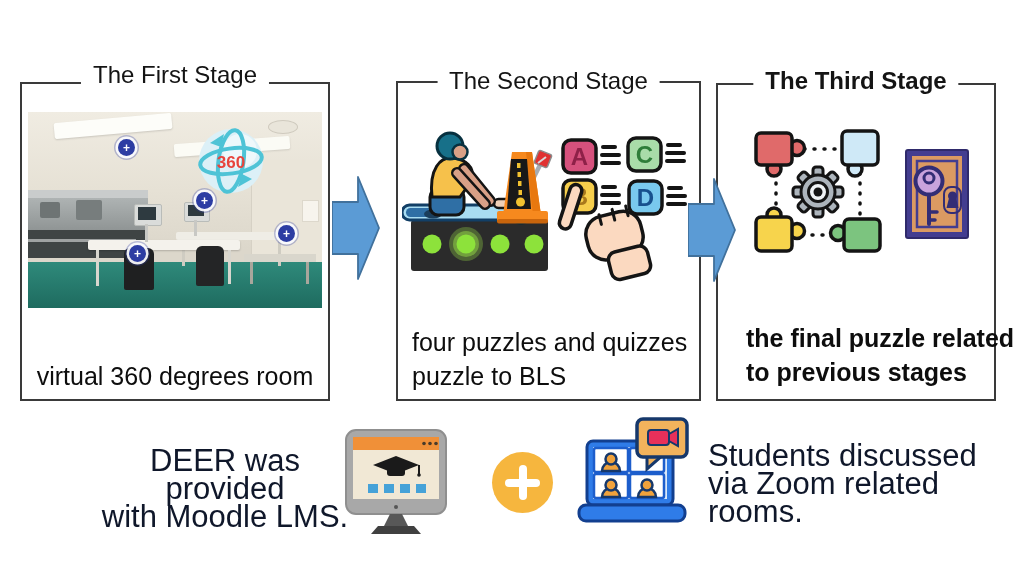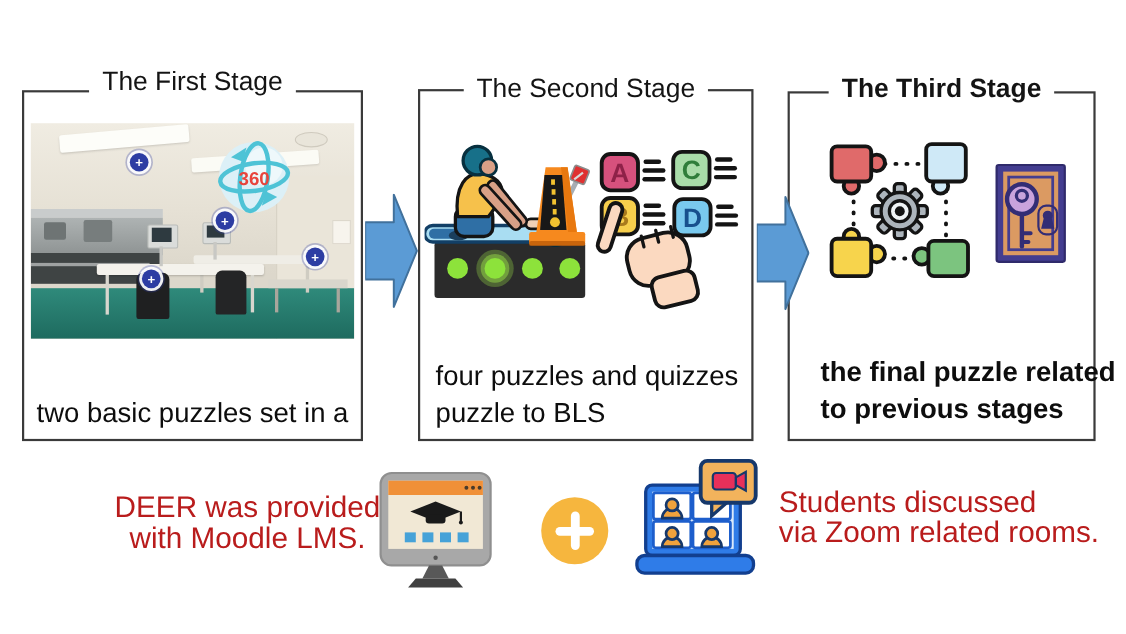--- a/index.html
+++ b/index.html
@@ -1,20 +1,20 @@
 <!DOCTYPE html>
 <html><head>
 <meta charset="utf-8">
 <style>
   html,body{margin:0;padding:0;background:#fff;}
   #canvas{position:relative;width:1024px;height:576px;background:#ffffff;overflow:hidden;
           font-family:"Liberation Sans",sans-serif;color:#111;}
   .stage-box{position:absolute;border:2px solid #3a3a3a;background:#fff;}
   #stage1{left:20px;top:82px;width:306px;height:315px;}
-  #stage2{left:380px;top:81px;width:301px;height:316px;}
+  #stage2{left:396px;top:81px;width:301px;height:316px;}
   #stage3{left:716px;top:83px;width:276px;height:314px;font-weight:bold;}
   .stage-title{position:absolute;left:50%;transform:translateX(-50%);background:#fff;
                padding:0 12px;font-size:24px;line-height:28px;white-space:nowrap;color:#141414;}
   #stage1 .stage-title{top:-23px;}
   #stage2 .stage-title{top:-16px;}
   #stage3 .stage-title{top:-18px;}
   .caption{position:absolute;left:0;right:0;bottom:6px;font-size:25px;line-height:34px;color:#0d0d0d;}
   .caption.center{text-align:center;}
   .caption.left{text-align:left;padding-left:14px;}
   .caption div{white-space:nowrap;}
@@ -24,21 +24,21 @@
   .p-el{position:absolute;}
   .hotspot{position:absolute;width:17px;height:17px;border-radius:50%;background:#2d3da3;
            display:flex;align-items:center;justify-content:center;color:#fff;font-size:12px;
            font-weight:bold;line-height:1;
            box-shadow:0 0 0 2.5px rgba(255,255,255,.92),0 0 0 4px rgba(45,61,163,.30);}
   
   .flow-arrow{position:absolute;}
   #arrow1{left:332px;top:176px;}
   #arrow2{left:688px;top:178px;}
   
-  .foot-text{position:absolute;font-size:27px;line-height:28px;color:#b91c1c;}
+  .foot-text{position:absolute;font-size:31px;line-height:28px;color:#0f172a;}
   #moodle-text{left:100px;top:447px;width:250px;text-align:center;}
   #students-text{left:708px;top:442px;text-align:left;}
   #plus-circle{position:absolute;left:492px;top:452px;width:61px;height:61px;border-radius:50%;
                background:#f6b63e;}
   #plus-circle .bar{position:absolute;background:#fff;border-radius:4px;}
   #plus-circle .bar.h{left:13px;top:26.5px;width:35px;height:8px;}
   #plus-circle .bar.v{left:26.5px;top:13px;width:8px;height:35px;}
   #monitor-icon{position:absolute;left:344px;top:428px;}
   #laptop-icon{position:absolute;left:571px;top:417px;}
   .stage-icons{position:absolute;}
@@ -108,21 +108,21 @@
         <circle cx="44" cy="25" r="17" fill="#ffffff" opacity="0.5"></circle>
         <ellipse cx="35" cy="35" rx="31" ry="12.5" fill="none" stroke="#4ec3d6" stroke-width="4" transform="rotate(-8 35 35)"></ellipse>
         <ellipse cx="35" cy="35" rx="12.5" ry="31" fill="none" stroke="#4ec3d6" stroke-width="4" transform="rotate(8 35 35)"></ellipse>
         <polygon points="14,17 28,8 25,21" fill="#4ec3d6"></polygon>
         <polygon points="56,53 42,61 46,48" fill="#4ec3d6"></polygon>
         <text x="35" y="42" text-anchor="middle" font-size="17" font-weight="bold" fill="#e8443c">360</text>
       </svg>
     </div>
 
     <div class="caption center">
-      <div>two basic puzzles set in a</div>
+      <div>virtual 360 degrees room</div>
     </div>
   </div>
 
   <div class="stage-box" id="stage2">
     <div class="stage-title">The Second Stage</div>
 
     <svg class="stage-icons" style="left:4px;top:42px;" width="296" height="163" viewBox="0 0 296 163">
 
       <g>
         <rect x="9" y="95" width="137" height="51" rx="3" fill="#2b2b2b"></rect>

